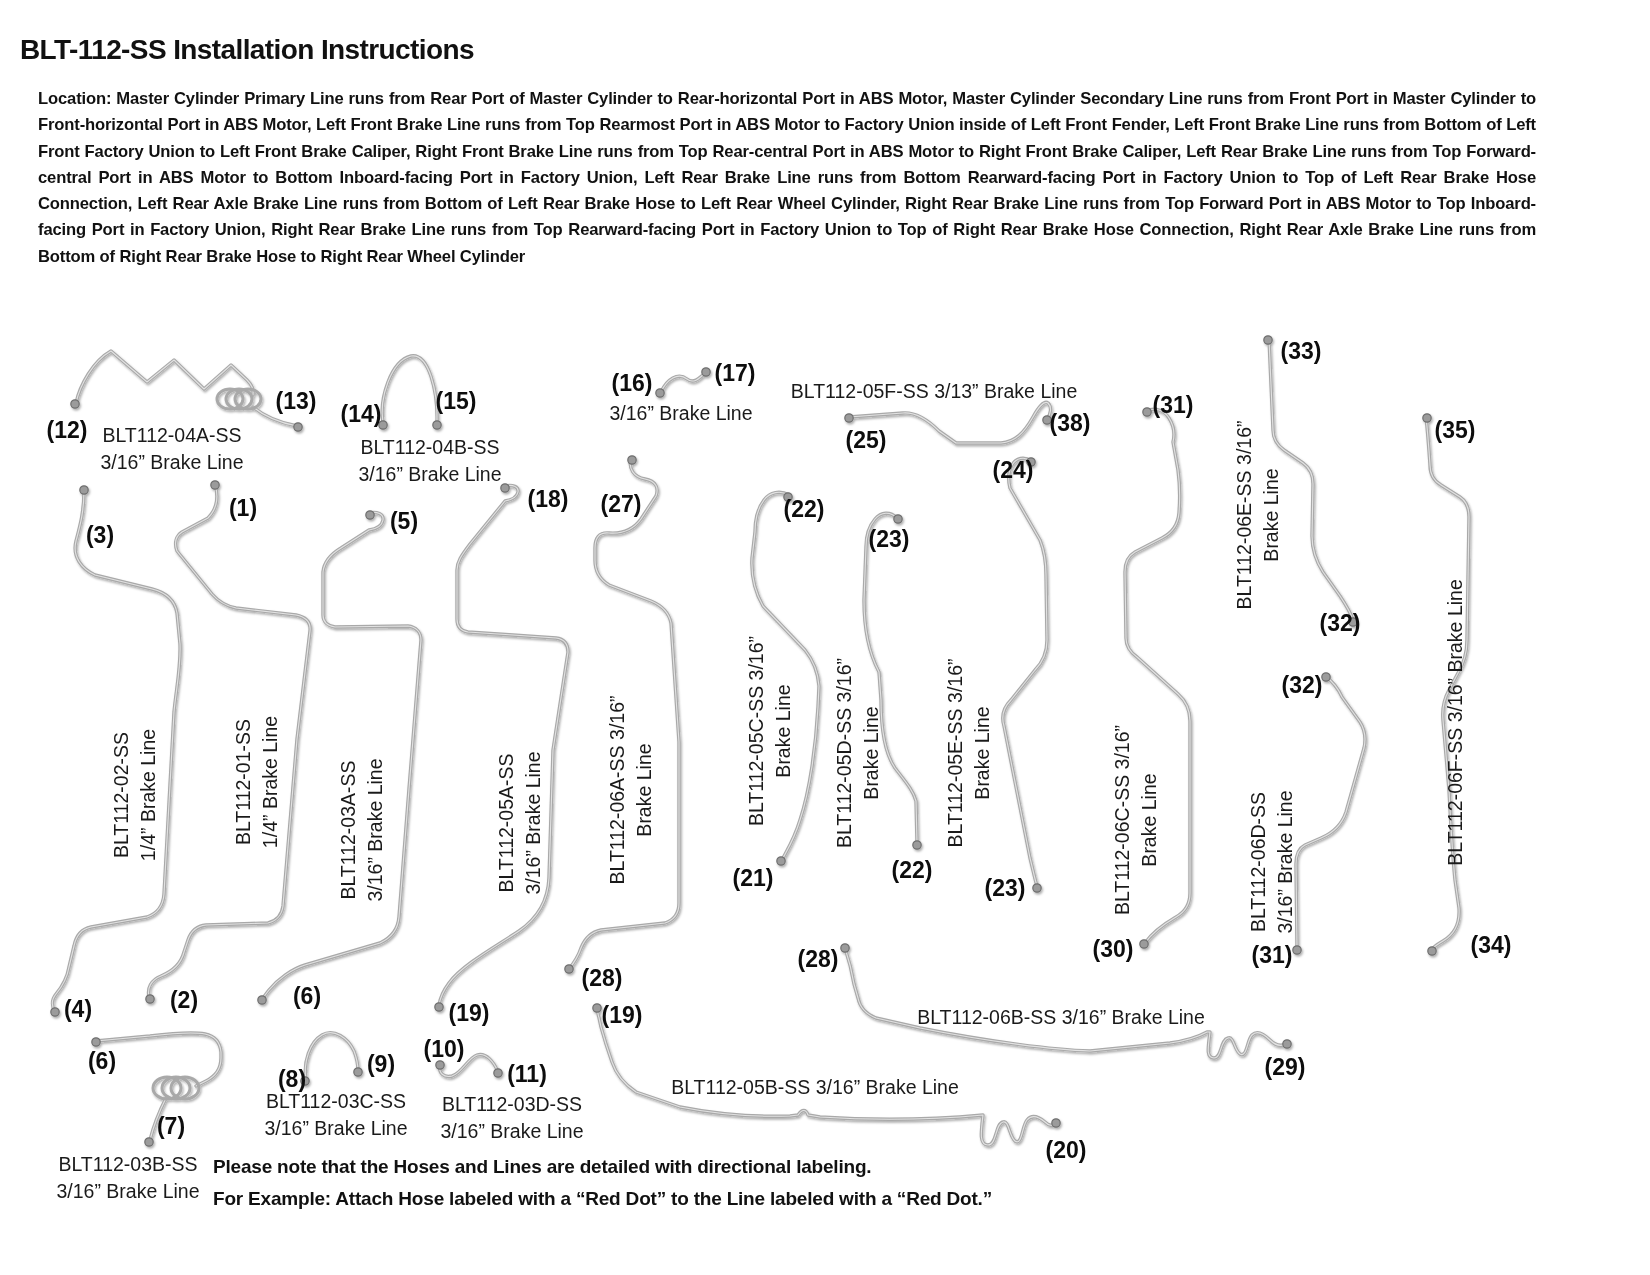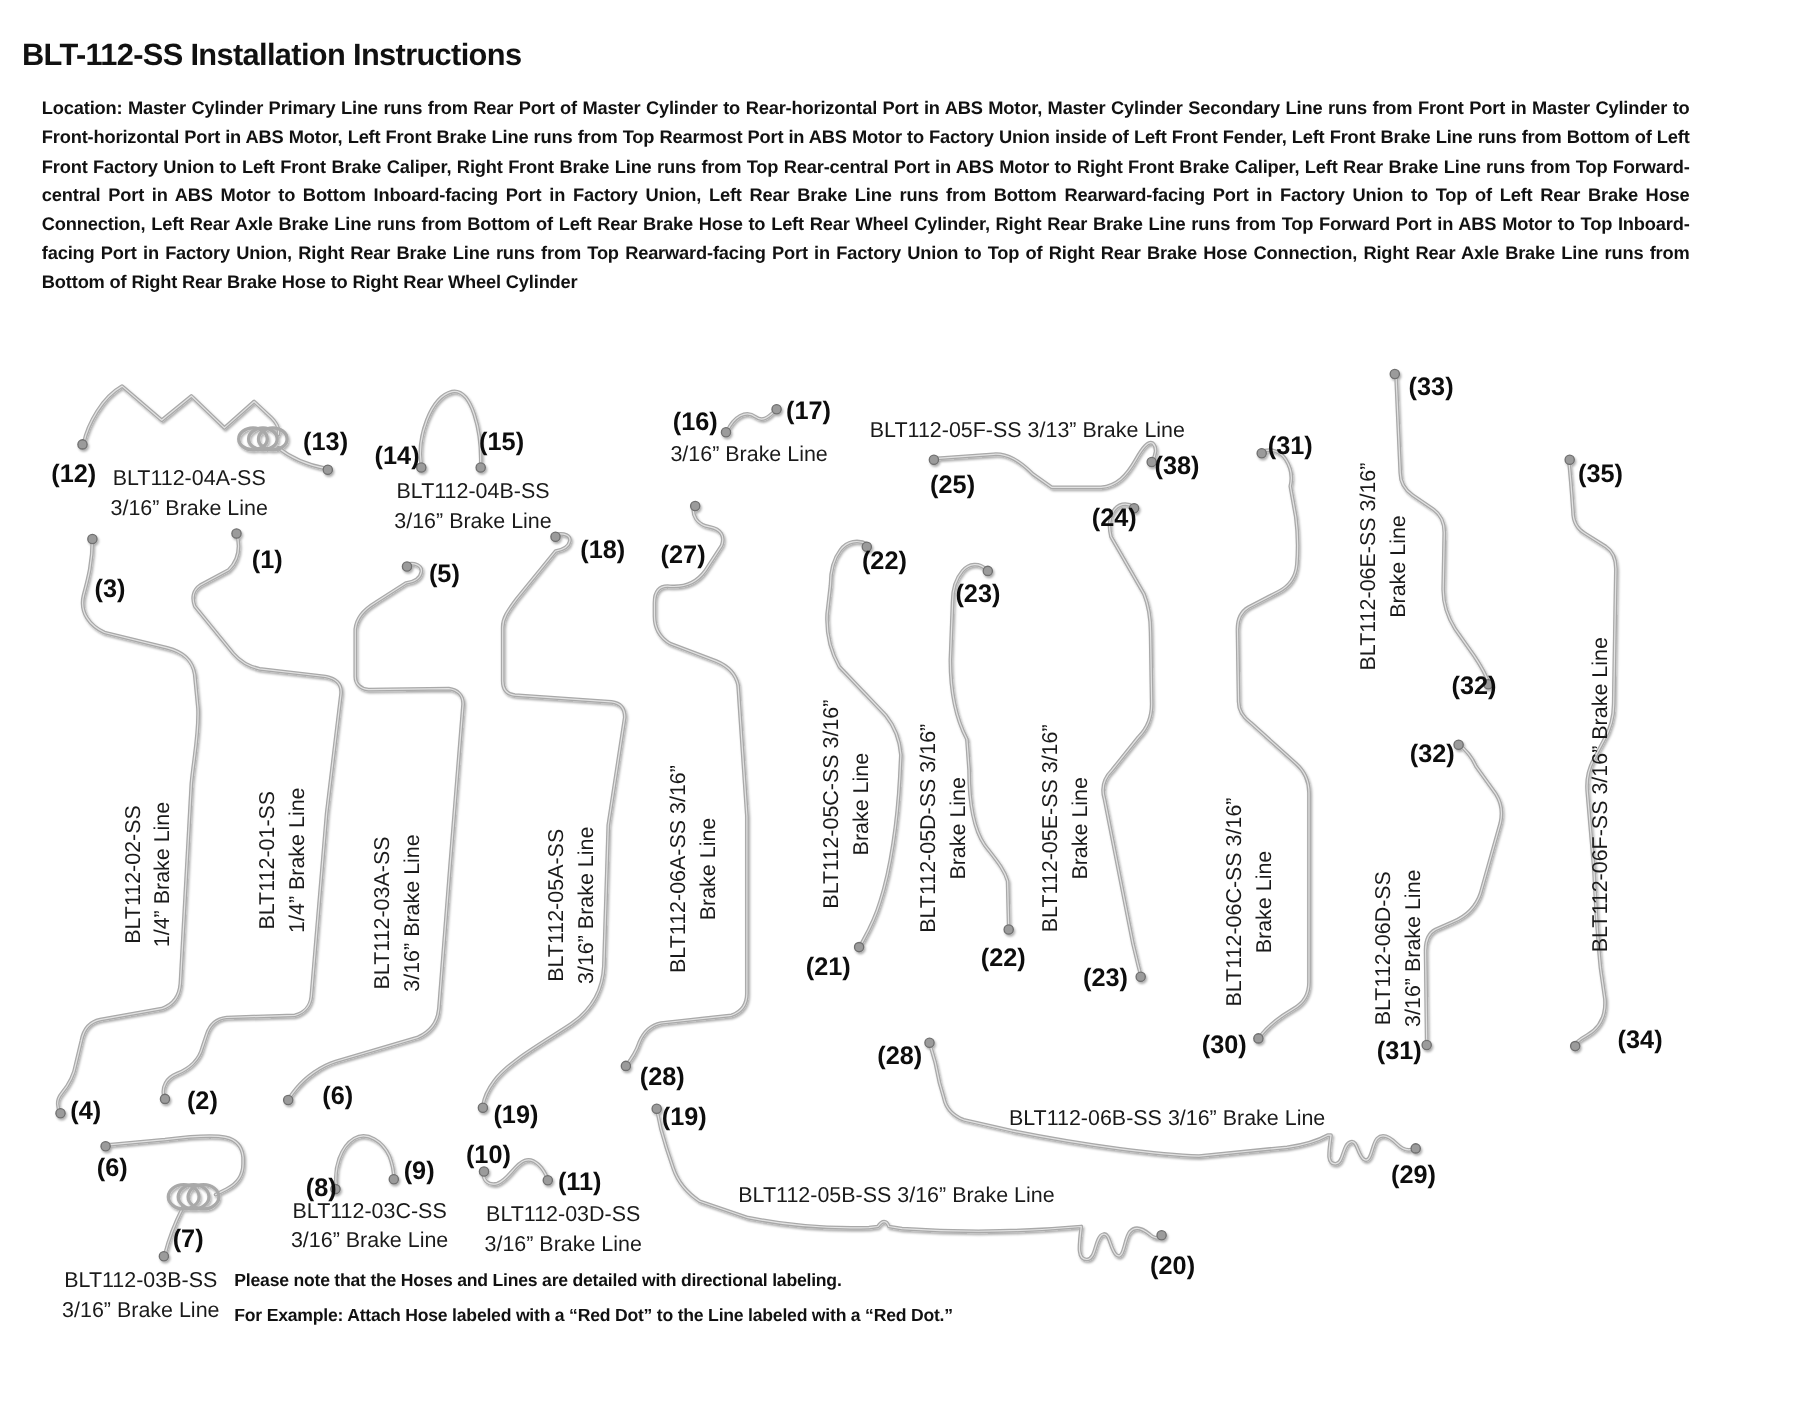--- a/index.html
+++ b/index.html
@@ -2,21 +2,21 @@
 <html><head>
 <meta charset="utf-8">
 <style>
   html,body{margin:0;padding:0;background:#ffffff;}
   body{width:1650px;height:1275px;position:relative;font-family:"Liberation Sans",sans-serif;color:#111;overflow:hidden;}
   #canvas{position:absolute;left:0;top:0;width:1650px;height:1275px;}
   #tubes{position:absolute;left:0;top:0;}
   .page-title{position:absolute;left:20px;top:34px;font-size:28px;font-weight:bold;letter-spacing:-0.6px;white-space:nowrap;}
   .location-par{position:absolute;left:38px;top:86px;width:1498px;font-size:16.6px;font-weight:bold;line-height:26.3px;text-align:justify;letter-spacing:-0.15px;}
   .removal-note{position:absolute;left:38px;top:300px;font-size:16.6px;font-weight:bold;letter-spacing:-0.15px;white-space:nowrap;}
-  .footer-note{position:absolute;left:213px;font-size:16px;font-weight:bold;letter-spacing:-0.2px;white-space:nowrap;}
+  .footer-note{position:absolute;left:213px;font-size:19px;font-weight:bold;letter-spacing:-0.2px;white-space:nowrap;}
   .footer-note.l1{top:1156px;}
   .footer-note.l2{top:1188px;}
   .callout{position:absolute;width:120px;text-align:center;font-size:23px;font-weight:bold;color:#0d0d0d;white-space:nowrap;}
   .part-label{position:absolute;width:340px;text-align:center;font-size:19.5px;line-height:27px;color:#1a1a1a;}
   .part-label div{white-space:nowrap;}
   .part-label.rot{transform:rotate(-90deg);}
 </style>
 </head>
 <body>
 

